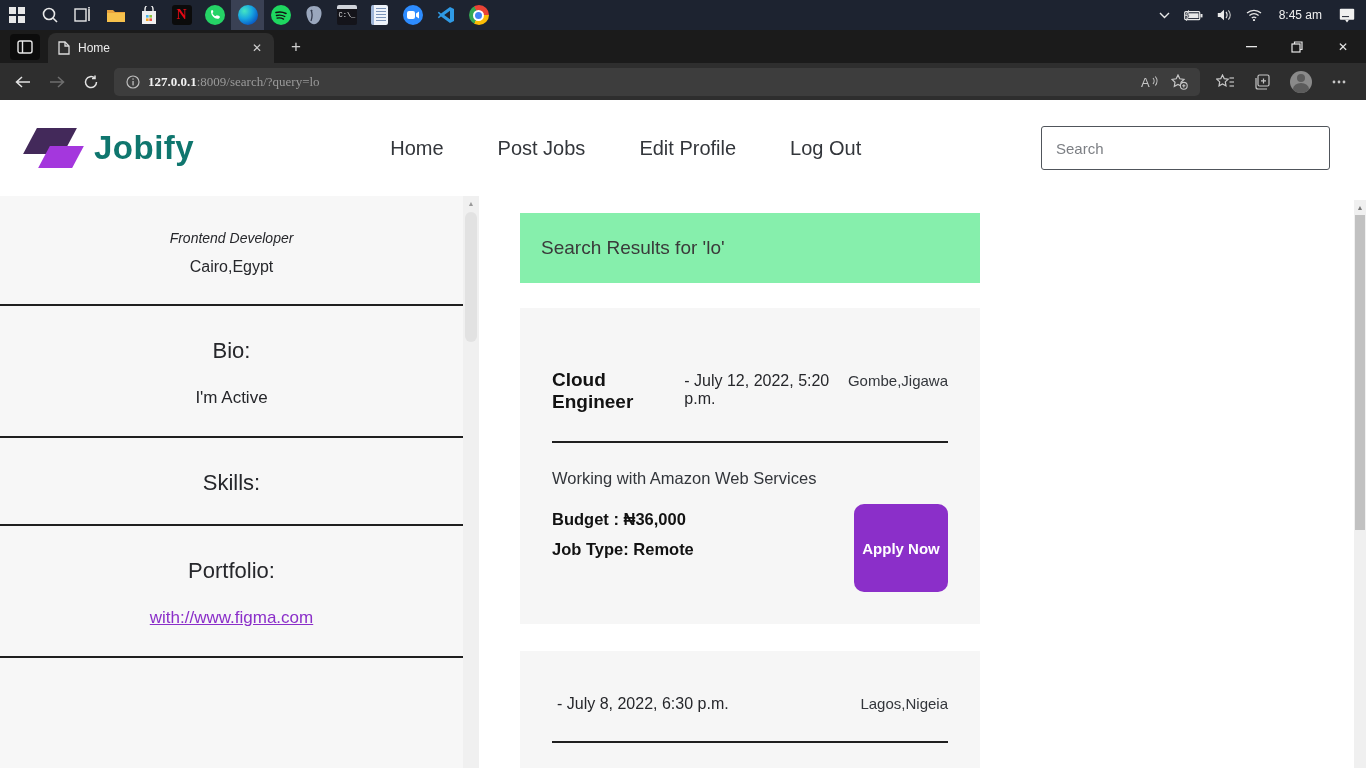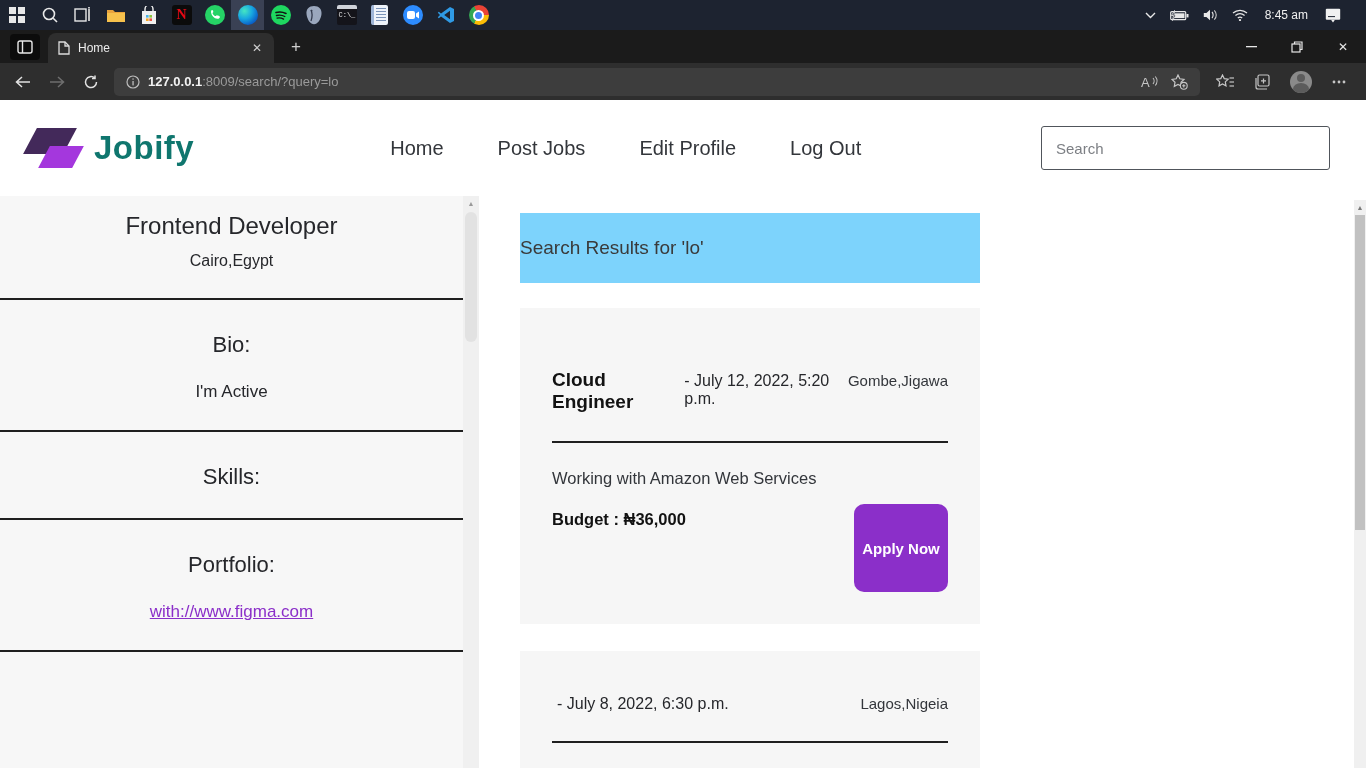--- a/index.html
+++ b/index.html
@@ -17,42 +17,42 @@
   .spotify-ball { background:#1ed760; }
   .chrome-ball { background:conic-gradient(from -30deg, #ea4335 0 120deg, #fbbc05 120deg 240deg, #34a853 240deg 360deg); display:flex; align-items:center; justify-content:center; }
   .chrome-mid { width:11px; height:11px; border-radius:50%; background:#fff; display:flex; align-items:center; justify-content:center; }
   .chrome-core { width:7px; height:7px; border-radius:50%; background:#4285f4; }
   .zoom-ball { background:#2d8cff; display:flex; align-items:center; justify-content:center; }
   .netflix-sq { width:20px; height:20px; background:#0b0b0b; border-radius:3px; display:flex; align-items:center; justify-content:center; color:#e50914; font-weight:bold; font-size:14px; font-family:"Liberation Serif",serif; }
   .terminal-sq { width:20px; height:20px; background:#14141a; border-radius:2px; border-top:4px solid #cfd3da; color:#e8e8e8; font-family:"Liberation Mono",monospace; font-size:7px; display:flex; align-items:flex-start; padding:2px; }
   .notepad-sq { width:17px; height:20px; background:#eef3fa; border-radius:2px; border-left:3px solid #9fb6d8; display:flex; flex-direction:column; gap:2px; padding:3px 2px; }
   .notepad-sq i { display:block; height:1px; background:#7a93b8; }
   .whatsapp-ball { background:#25d366; display:flex; align-items:center; justify-content:center; }
-  .tb-right { display:flex; align-items:center; height:100%; padding-right:18px; }
+  .tb-right { display:flex; align-items:center; height:100%; padding-right:4px; }
   .tray-item { height:30px; display:flex; align-items:center; justify-content:center; padding:0 7px; color:#e8e8e8; }
   .tray-time { font-size:12px; color:#f0f0f0; padding:0 10px; }
 
   
   .tabstrip { height:33px; background:#1b1b1b; display:flex; align-items:flex-end; }
   .ws-btn { width:30px; height:26px; margin:0 8px 3px 10px; display:flex; align-items:center; justify-content:center; border-radius:4px; background:#0c0c0c; }
   .tab { width:226px; height:30px; background:#2e2e2e; border-radius:8px 8px 0 0; display:flex; align-items:center; padding:0 8px 0 10px; }
   .tab-title { color:#ececec; font-size:12px; margin-left:8px; flex:1; }
   .tab-close { color:#cfcfcf; font-size:12px; width:18px; height:18px; display:flex; align-items:center; justify-content:center; border-radius:3px; }
   .newtab { color:#cfcfcf; font-size:17px; width:28px; height:28px; margin:0 0 2px 8px; display:flex; align-items:center; justify-content:center; }
   .tabstrip-spacer { flex:1; }
   .win-controls { display:flex; height:33px; }
   .win-btn { width:46px; height:33px; display:flex; align-items:center; justify-content:center; color:#e8e8e8; font-size:12px; }
 
   
   .toolbar { height:37px; background:#2e2e2e; display:flex; align-items:center; padding:0 8px 0 6px; }
   .nav-btn { width:34px; height:30px; display:flex; align-items:center; justify-content:center; font-size:16px; color:#e2e2e2; }
   .nav-btn.disabled { color:#6e6e6e; }
   .urlbar { flex:1; height:28px; background:#3d3d3d; border-radius:5px; margin:0 6px; display:flex; align-items:center; padding:0 6px 0 12px; }
   .url-info { color:#bdbdbd; font-size:12px; width:22px; }
-  .url-text { font-size:13px; color:#9a9a9a; white-space:nowrap; }
+  .url-text { font-size:13px; color:#9a9a9a; white-space:nowrap;font-family:Liberation Serif, serif; }
   .url-text b { color:#f2f2f2; font-weight:600; }
   .url-spacer { flex:1; }
   .urlbar-icon { width:30px; height:26px; display:flex; align-items:center; justify-content:center; color:#c6c6c6; }
   .toolbar-icon { width:38px; height:30px; display:flex; align-items:center; justify-content:center; color:#c6c6c6; }
   .avatar-ball { width:22px; height:22px; border-radius:50%; background:#8a8a8a; position:relative; overflow:hidden; }
   .avatar-ball:before { content:""; position:absolute; top:3px; left:7px; width:8px; height:8px; border-radius:50%; background:#5c5c5c; }
   .avatar-ball:after { content:""; position:absolute; top:12px; left:3px; width:16px; height:12px; border-radius:50% 50% 0 0; background:#5c5c5c; }
 
   
   .page { height:668px; background:#fff; position:relative; }
@@ -65,33 +65,33 @@
   .site-nav { display:flex; gap:54px; margin-left:196px; }
   .site-nav a { font-size:20px; color:#33363b; text-decoration:none; }
   .hdr-search { margin-left:auto; width:289px; height:44px; border:1px solid #50555b; border-radius:3px; font-size:15px; color:#333; padding:0 14px; background:#fff; outline:none; }
   .hdr-search::placeholder { color:#7c7f84; }
 
   .content { display:flex; height:572px; }
 
   
   .sidebar { width:463px; background:#f7f7f7; text-align:center; color:#26272b; overflow:hidden; }
   .sb-name { font-size:22px; margin-top:44px; }
-  .sb-role { font-size:24px; margin-top:16px; }
+  .sb-role { font-size:14px; margin-top:34px;font-style:italic; }
   .sb-loc { font-size:16px; margin-top:12px; }
   .sb-divider { border:none; border-top:2px solid #1f1f1f; margin-top:28px; }
   .sb-heading { font-size:22px; margin-top:32px; }
   .sb-value { font-size:17px; margin-top:24px; }
   .sb-link { font-size:17px; color:#8b2fc9; text-decoration:underline; }
   .side-scrollbar { width:16px; background:#f0f0f0; position:relative; }
   .side-scrollbar .arrow { position:absolute; top:4px; left:0; width:16px; text-align:center; font-size:7px; color:#9a9a9a; }
   .side-scrollbar .thumb { position:absolute; top:16px; left:2px; width:12px; height:130px; background:#e2e2e2; border-radius:6px; }
 
   
   .main { flex:1; background:#fff; padding:17px 0 0 41px; overflow:hidden; }
-  .results-band { width:460px; height:70px; background:#7dd3fc; display:flex; align-items:center; }
+  .results-band { width:460px; height:70px; background:#86efac; display:flex; align-items:center; padding-left:21px; }
   .results-band span { font-size:19px; color:#3a3a3a; }
   .job-card { width:460px; background:#f6f6f6; padding:44px 32px 32px; margin-top:25px; }
   .job-card.second { margin-top:27px; height:320px; }
   .job-title-row { display:flex; align-items:baseline; }
   .job-title { font-size:19px; font-weight:700; color:#121212;margin-top:17px; }
   .job-posted { font-size:16px; color:#26272b; margin-left:5px; }
   .job-location { font-size:15px; color:#33363b; margin-left:auto; }
   .job-rule { border:none; border-top:2px solid #1f1f1f; margin-top:28px; }
   .job-desc { font-size:16.5px; color:#33363b; margin-top:26px; }
   .job-details-row { display:flex; margin-top:16px;gap:39px; }
@@ -404,20 +404,21 @@
           <div class="job-title-row">
             <span class="job-title">Cloud Engineer</span>
             <span class="job-posted">- July 12, 2022, 5:20 p.m.</span>
             <span class="job-location">Gombe,Jigawa</span>
           </div>
           <hr class="job-rule">
           <div class="job-desc">Working with Amazon Web Services</div>
           <div class="job-details-row">
             <div class="job-facts">
               <div>Budget : ₦36,000</div>
+              <div>Job Type: Remote</div>
             </div>
             <button class="apply-btn">Apply Now</button>
           </div>
         </article>
 
         <article class="job-card second">
           <div class="job-title-row">
             <span class="job-posted">- July 8, 2022, 6:30 p.m.</span>
             <span class="job-location">Lagos,Nigeia</span>
           </div>

